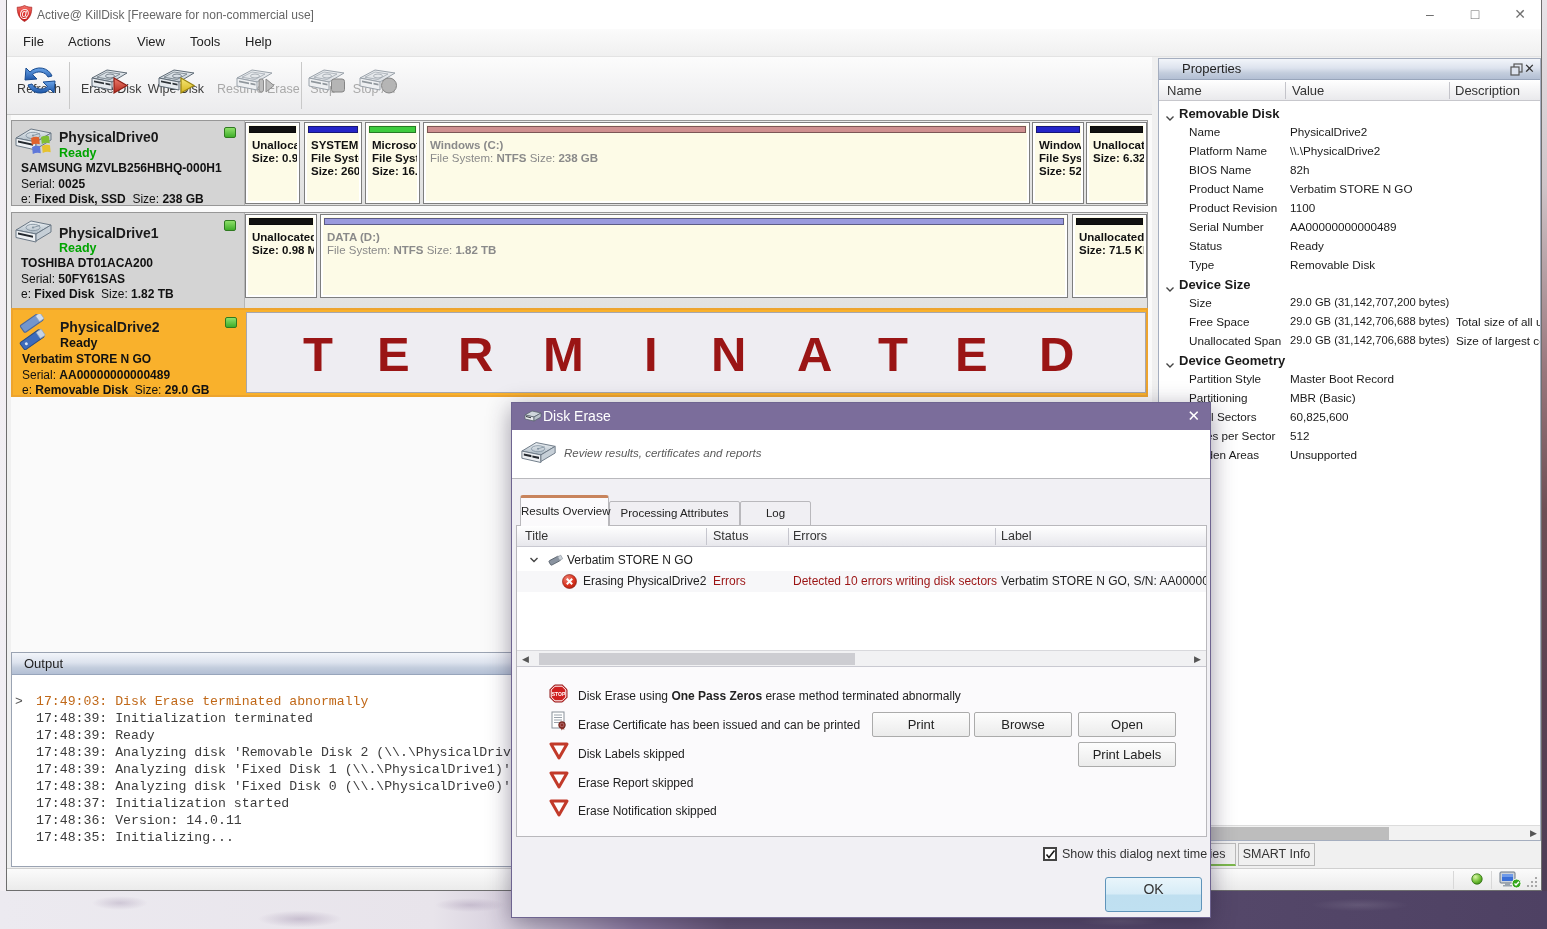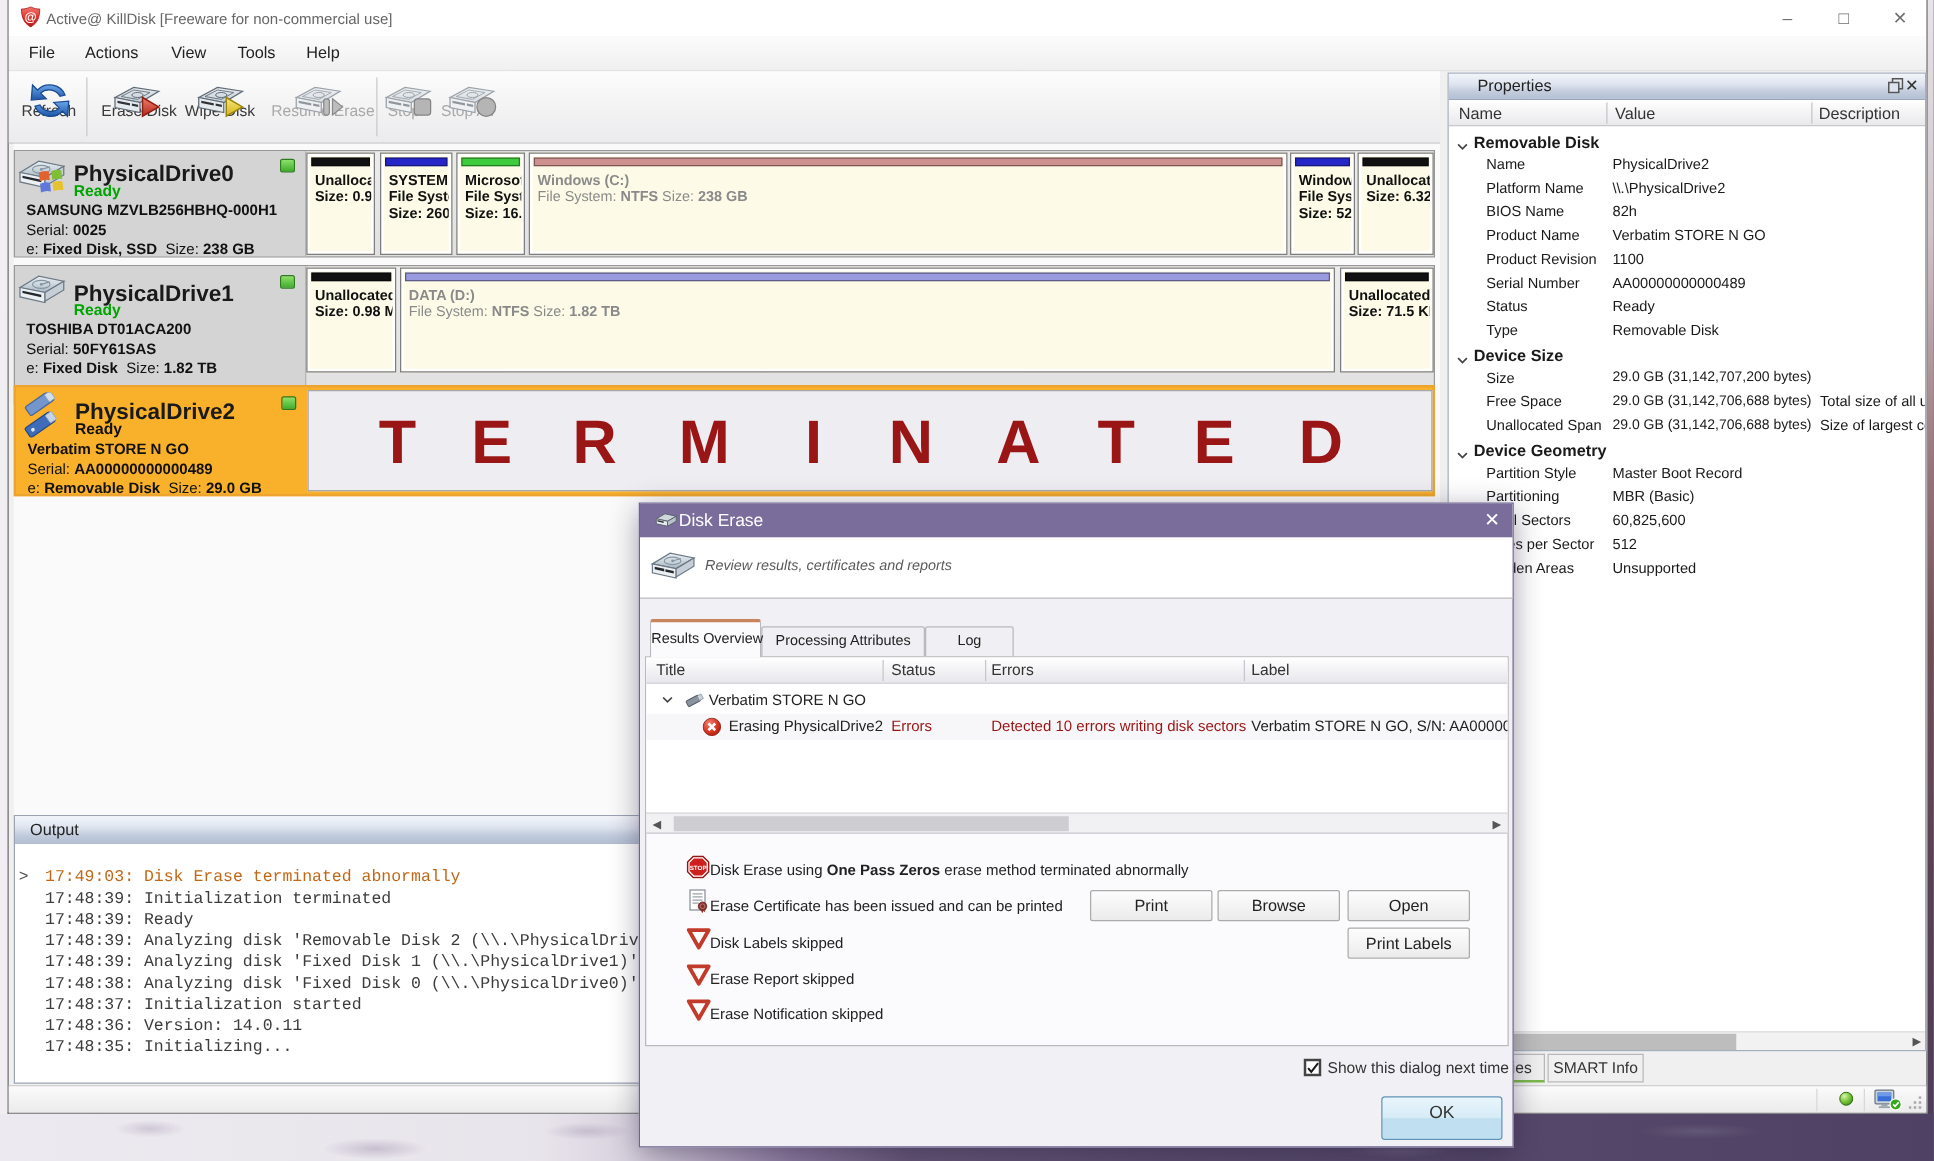--- a/index.html
+++ b/index.html
@@ -37,21 +37,21 @@
 .tblabel { top:82px; font-size:12.5px; color:#3a3a3a; text-align:center; white-space:nowrap; }
 .tblabel.dis { color:#a9a9a9; }
 
 #disklist { left:4px; top:115px; width:1141px; height:537px; background:#fafafa; }
 .drow { position:absolute; left:4px; width:1137px; border:1px solid #979797;
   background:linear-gradient(180deg,#ececec,#e0e0e0); }
 .drow > div, .drow > svg { position:absolute; }
 .dleft { left:0; top:0; width:233px; height:100%; background:#d4d4d4; border-right:1px solid #b5b5b5; }
 .drow.sel { border:2px solid #eda42e; background:#f9b12c; }
 .drow.sel .dleft { background:#f9b12c; border-right:none; }
-.dtit { left:47px; font-size:18px; font-weight:bold; color:#1a1a1a; }
+.dtit { left:47px; font-size:14px; font-weight:bold; color:#1a1a1a; }
 .dready { left:47px; font-size:12.5px; font-weight:bold; color:#00a400; }
 .dready.blk { color:#111; }
 .dline { left:9px; font-size:12px; color:#111; white-space:nowrap; }
 .dline b { font-weight:bold; }
 .gsq { width:12px; height:11px; background:linear-gradient(180deg,#8ee06a,#3fae2a); border:1px solid #2f7a20; border-radius:2px; }
 
 .pbox { position:absolute; border:1px solid #7e7e7e; background:#fdfbe7; box-shadow:inset 0 0 0 2px #ffffff; }
 .pbar { position:absolute; left:3px; top:3px; right:3px; height:7px; border:1px solid rgba(0,0,0,.4); }
 .ptxt { position:absolute; left:6px; font-size:11.5px; font-weight:bold; color:#111; white-space:nowrap; overflow:hidden; max-width:calc(100% - 8px); }
 .ptxt.gray, .ptxt.gray b { color:#8a8a8a; }
@@ -111,21 +111,21 @@
 #thead { left:0; top:0; width:100%; height:21px;
   background:linear-gradient(180deg,#ffffff,#e7e7ec); border-bottom:1px solid #c9c9d1; }
 .thcell { position:absolute; top:3px; font-size:12.5px; color:#333; }
 .thsep { position:absolute; top:2px; width:1px; height:17px; background:#c6c6ce; }
 .trow { left:0; width:100%; height:21px; font-size:12px; color:#222; }
 .trow span, .trow svg { position:absolute; white-space:nowrap; }
 .dark-red { color:#9b1414; }
 #dhscroll { left:0; top:124px; width:689px; height:17px; background:#f1f1f3; border-top:1px solid #d8d8dc; border-bottom:1px solid #c9c9d1;}
 #dhthumb { position:absolute; top:2px; height:12px; background:#cdcdd2; }
 .harr { position:absolute; top:3px; font-size:9px; color:#555; }
-.dmsg { position:absolute; left:56px; font-size:12px; color:#222; white-space:nowrap; }
+.dmsg { position:absolute; left:66px; font-size:12px; color:#222; white-space:nowrap; }
 .dbtn { position:absolute; width:98px; height:25px; background:linear-gradient(180deg,#fdfdfd,#ebebeb);
   border:1px solid #ababab; border-radius:2px; font-size:13px; color:#222; text-align:center; line-height:23px; }
 #okbtn { left:593px; top:474px; width:97px; height:35px; border:1px solid #5f94ba; border-radius:3px;
   background:linear-gradient(180deg,#e9f5fb 0%,#d7ecf7 48%,#bfdff0 52%,#bfe0f1 100%); font-size:14px; color:#333;
   text-align:center; line-height:23px; }
 #chkbox { left:531px; top:444px; width:14px; height:14px; background:#fff; border:2px solid #444; }
 #chklbl { left:550px; top:444px; font-size:12.5px; color:#333; }
 </style>
 </head>
 <body>

